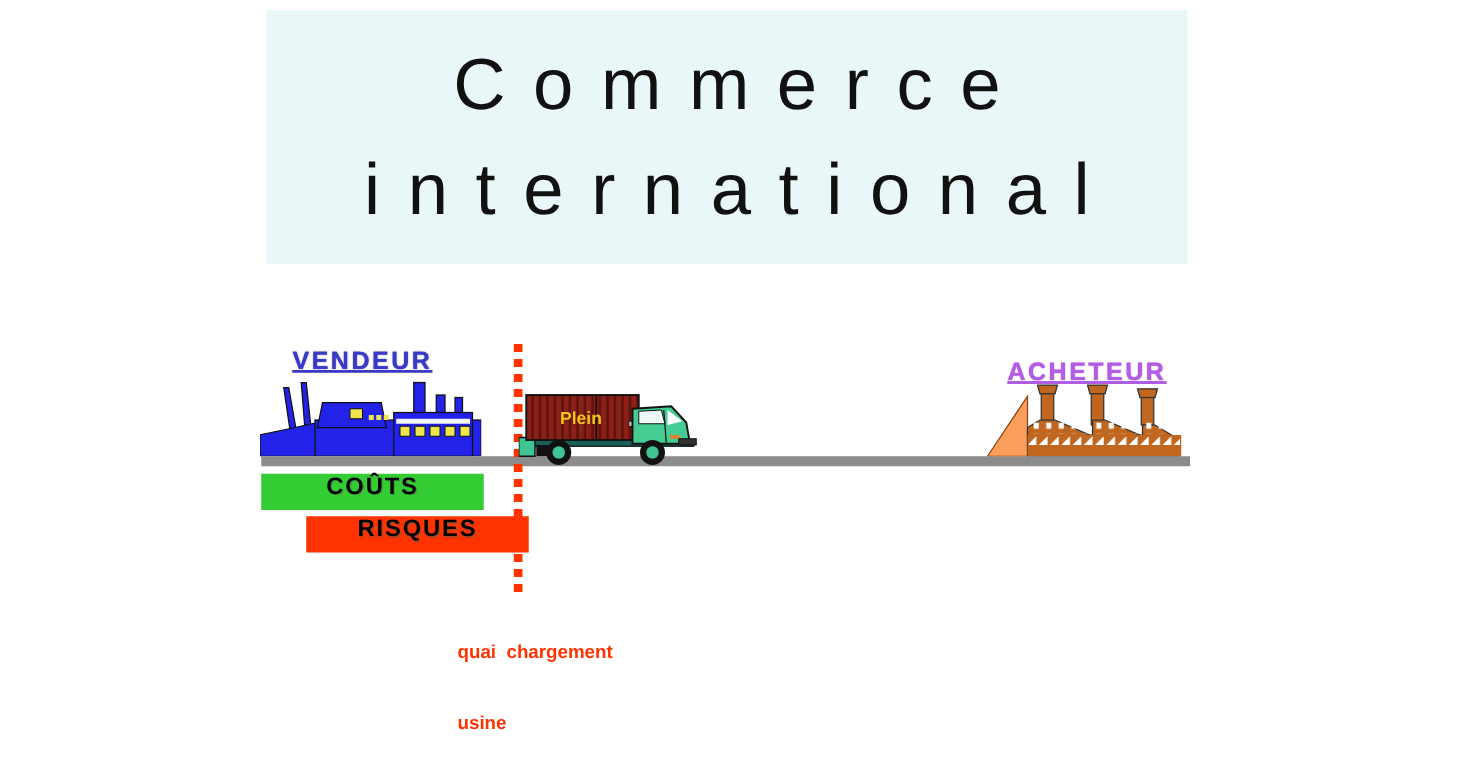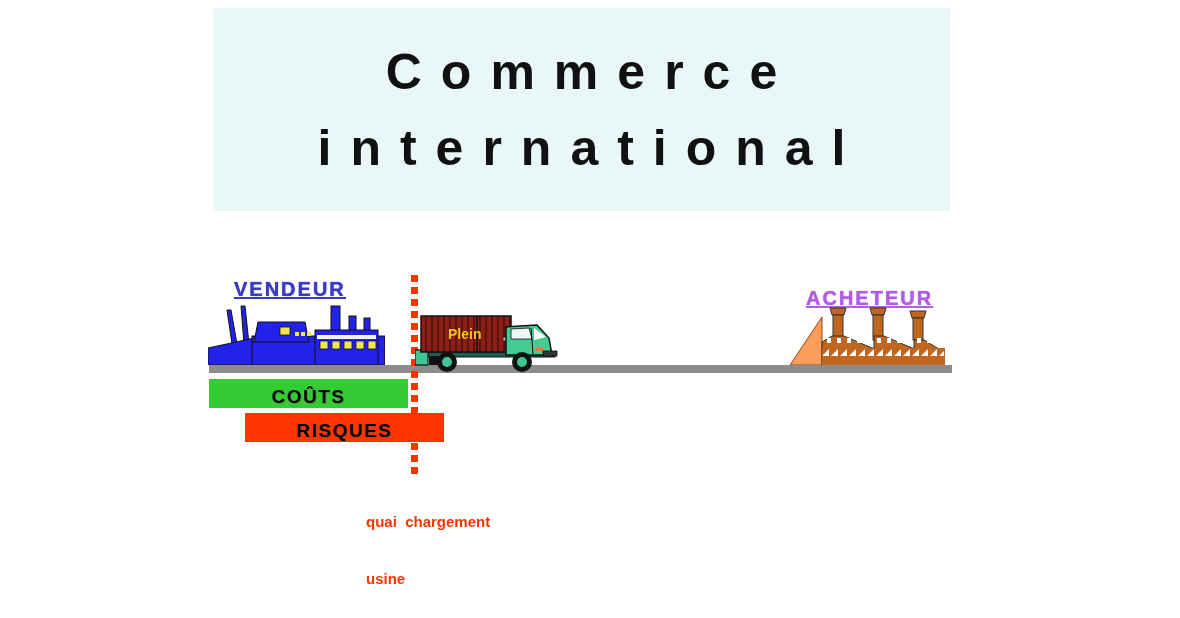--- a/index.html
+++ b/index.html
@@ -2,40 +2,40 @@
 <html style="--banner-bg: #eaf7f8; --seller-text: #3a3ac8; --buyer-text: #b55ce6; --costs-bar: #33cc33; --risks-bar: #ff3300; --dotted-line: #ff3300; --road: #8c8c8c; --seller-factory: #2222e8; --buyer-factory: #c0661f; --buyer-triangle: #fb9d5b; --truck-cab: #44cc92; --truck-container: #8a2018; --truck-text: #f5c518;"><head>
 <meta charset="utf-8">
 <style>
   html,body{margin:0;padding:0;background:#fff;}
   .stage{position:relative;width:1180px;height:618px;background:#fff;overflow:hidden;
          font-family:"Liberation Sans", sans-serif;}
 
   .banner{position:absolute;left:213px;top:8px;width:737px;height:203px;
           background:var(--banner-bg);display:flex;flex-direction:column;
           align-items:center;justify-content:center;gap:26px;}
-  .title-line{font-size:50px;font-weight:bold;color:#111;
+  .title-line{font-size:58px;font-weight:normal;color:#111;
               letter-spacing:0.38em;text-indent:0.38em;line-height:1;}
 
   .actor-label{position:absolute;font-size:20px;font-weight:bold;letter-spacing:2px;text-decoration:underline;}
   .seller-label{left:234px;top:278px;color:var(--seller-text);text-shadow:0 0 1px #1d1d7e;}
   .buyer-label{left:806px;top:287px;color:var(--buyer-text);text-shadow:0 0 1px #8a2fc0;}
 
   .svg-abs{position:absolute;}
   .seller-factory-svg{left:208px;top:302px;}
   .buyer-factory-svg{left:785px;top:300px;}
   .truck-svg{left:415px;top:310px;}
 
   .road{position:absolute;left:209px;top:365px;width:743px;height:8px;
         background:var(--road);}
 
   .dotted-line{position:absolute;left:411px;top:275px;width:7px;height:201px;
         background:repeating-linear-gradient(to bottom,var(--dotted-line) 0 7px,transparent 7px 12px);}
 
-  .bar{position:absolute;left:209px;width:199px;height:29px;display:flex;
-       align-items:flex-end;justify-content:center;font-weight:bold;font-size:19px;
+  .bar{position:absolute;left:209px;width:178px;height:29px;display:flex;
+       align-items:flex-start;justify-content:center;font-weight:bold;font-size:19px;
        color:#000;letter-spacing:1.5px;text-shadow:1px 1px 0 rgba(90,90,90,.45);}
   .costs-bar{top:379px;background:var(--costs-bar);}
   .risks-bar{top:413px;background:var(--risks-bar);margin-left:36px;}
 
   .transfer-label{position:absolute;left:366px;top:474px;color:var(--dotted-line);
        font-weight:bold;font-size:15px;line-height:19px;white-space:pre;}
 
   
   .fill-seller{fill:var(--seller-factory);}
   .fill-buyer{fill:var(--buyer-factory);}

